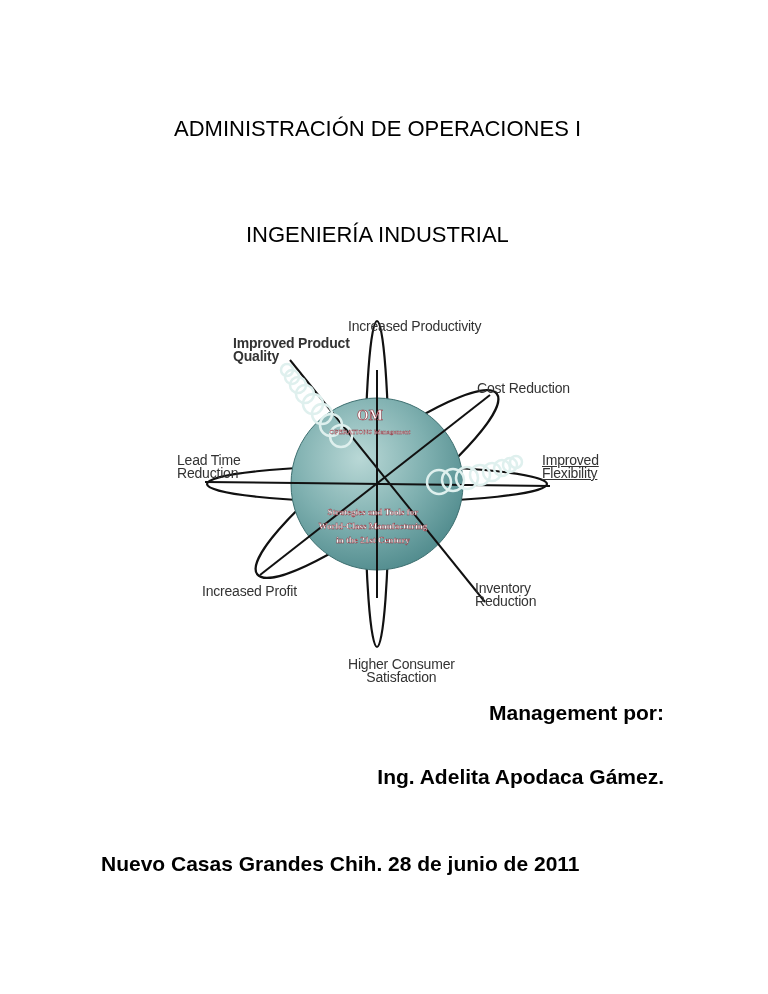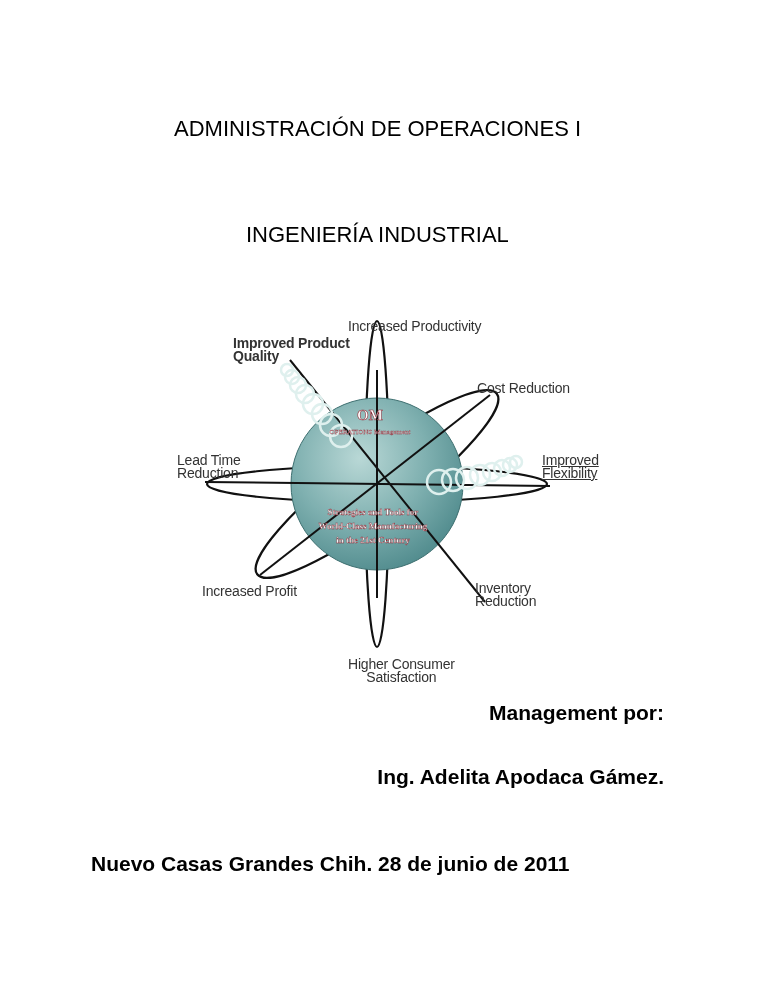--- a/index.html
+++ b/index.html
@@ -3,21 +3,21 @@
 <meta charset="utf-8">
 <style>
   html, body { margin: 0; padding: 0; background: #ffffff; }
   body { width: 768px; height: 994px; position: relative; overflow: hidden; font-family: "Liberation Sans", sans-serif; color: #000; }
   .title { position: absolute; font-weight: normal; font-size: 22px; white-space: nowrap; }
   #t1 { left: 174px; top: 116px; }
   #t2 { left: 246px; top: 222px; }
   .author { position: absolute; right: 104px; font-weight: bold; font-size: 21px; text-align: right; white-space: nowrap; }
   #a1 { top: 701px; }
   #a2 { top: 729px; margin-top: 36px; }
-  .footer { position: absolute; left: 91px; top: 852px; font-weight: bold; font-size: 21px; white-space: nowrap; }
+  .footer { position: absolute; left: 101px; top: 852px; font-weight: bold; font-size: 21px; white-space: nowrap; }
   .figure { position: absolute; left: 170px; top: 310px; width: 400px; height: 340px; }
   .figure svg { position: absolute; left: 0; top: 0; }
   .lbl { position: absolute; font-size: 14px; color: #333; line-height: 13px; white-space: nowrap; letter-spacing: -0.2px; }
   .lbl.c { text-align: center; }
 </style>
 </head>
 <body>
 
 <div class="title" id="t1">ADMINISTRACIÓN DE OPERACIONES I</div>
 <div class="title" id="t2">INGENIERÍA INDUSTRIAL</div>

